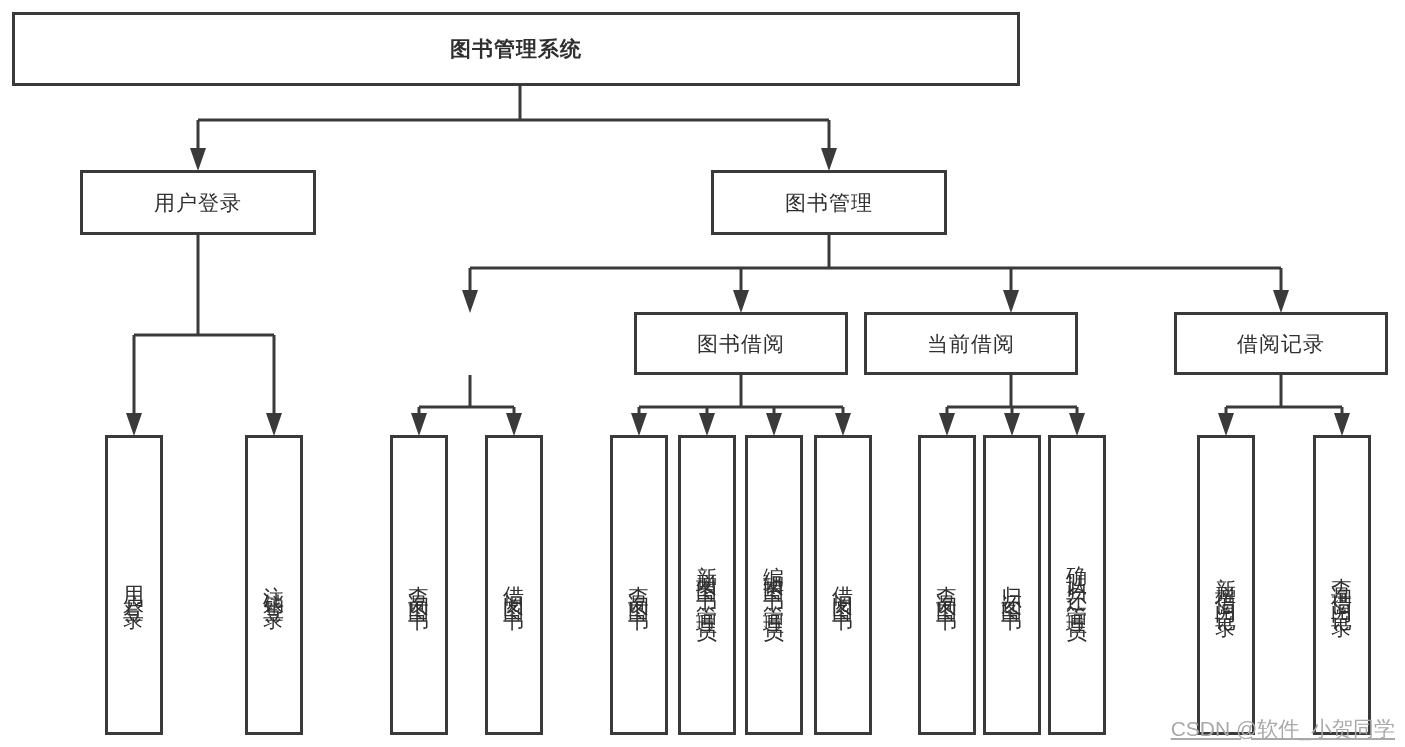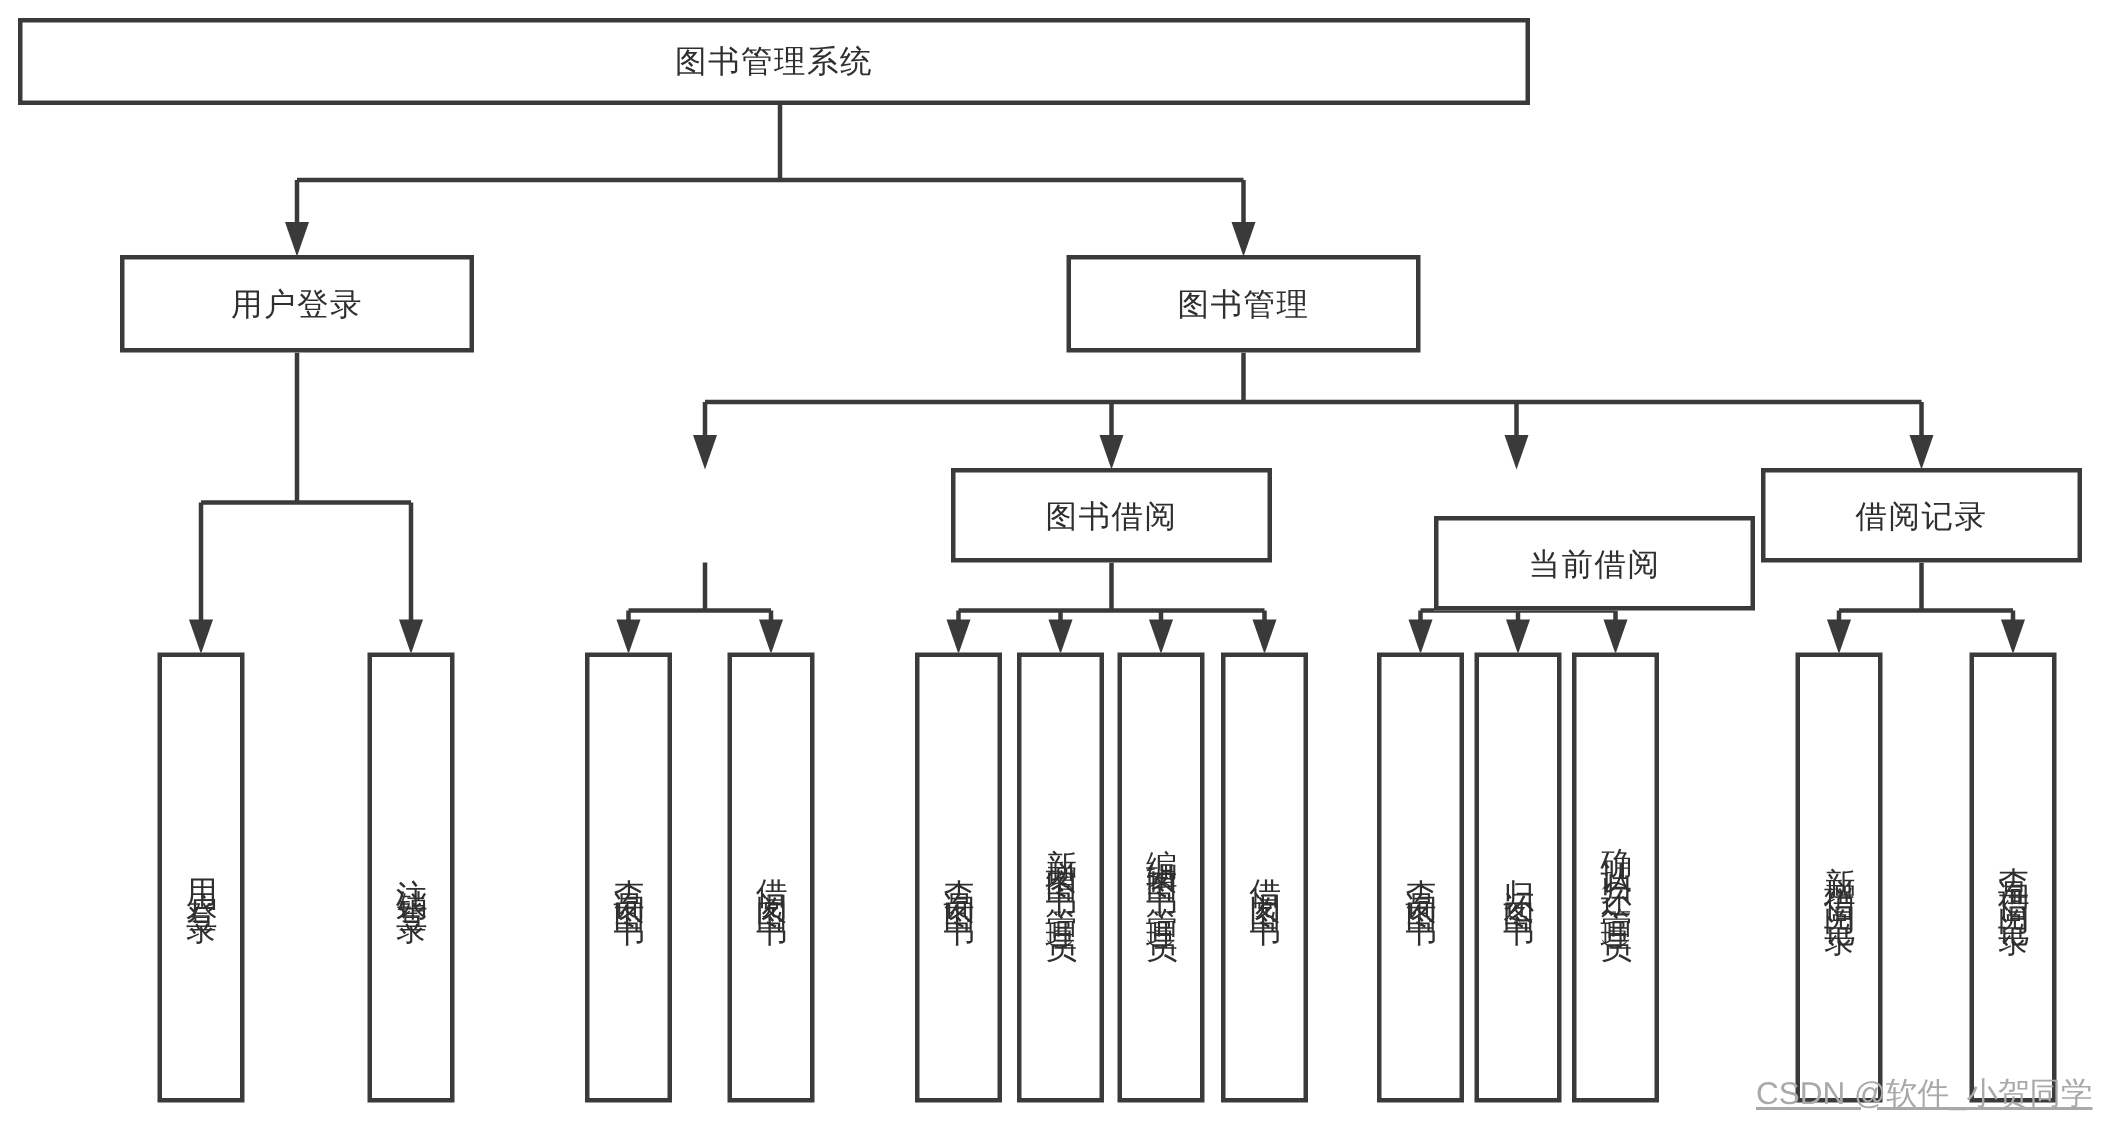--- a/index.html
+++ b/index.html
@@ -39,28 +39,28 @@
     white-space: nowrap;
   }
   .vlabel {
     writing-mode: vertical-rl;
     text-orientation: mixed;
     font-size: 21px;
     letter-spacing: 8px;
     white-space: nowrap;
     line-height: 1;
   }
-  .root-box   { left: 12px;  top: 12px;  width: 1008px; height: 58px; }
+  .root-box   { left: 12px;  top: 12px;  width: 1008px; height: 74px; font-weight: bold; }
   .l2-box     { top: 170px; width: 236px; height: 65px; }
   .l2-user    { left: 80px; }
   .l2-book    { left: 711px; }
   .l3-box     { top: 312px; width: 214px; height: 63px; }
   .l3-newbook { left: 363px; }
   .l3-borrow  { left: 634px; }
-  .l3-current { left: 956px; margin-top: 32px; }
+  .l3-current { left: 864px; }
   .l3-record  { left: 1174px; }
   .leaf       { top: 435px; width: 58px; height: 300px; }
   .leaf-1  { left: 105px; }
   .leaf-2  { left: 245px; }
   .leaf-3  { left: 390px; }
   .leaf-4  { left: 485px; }
   .leaf-5  { left: 610px; }
   .leaf-6  { left: 678px; }
   .leaf-7  { left: 745px; }
   .leaf-8  { left: 814px; }

